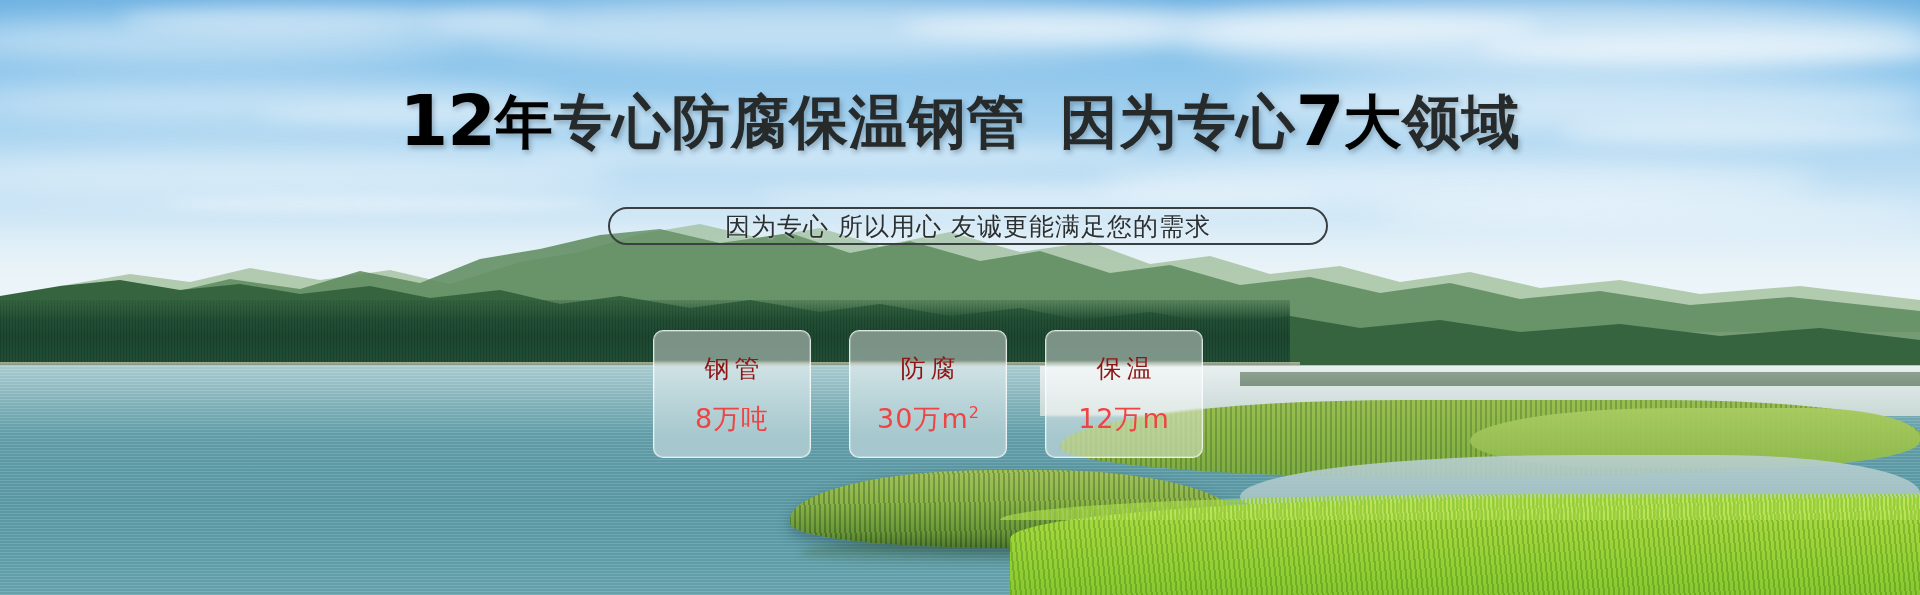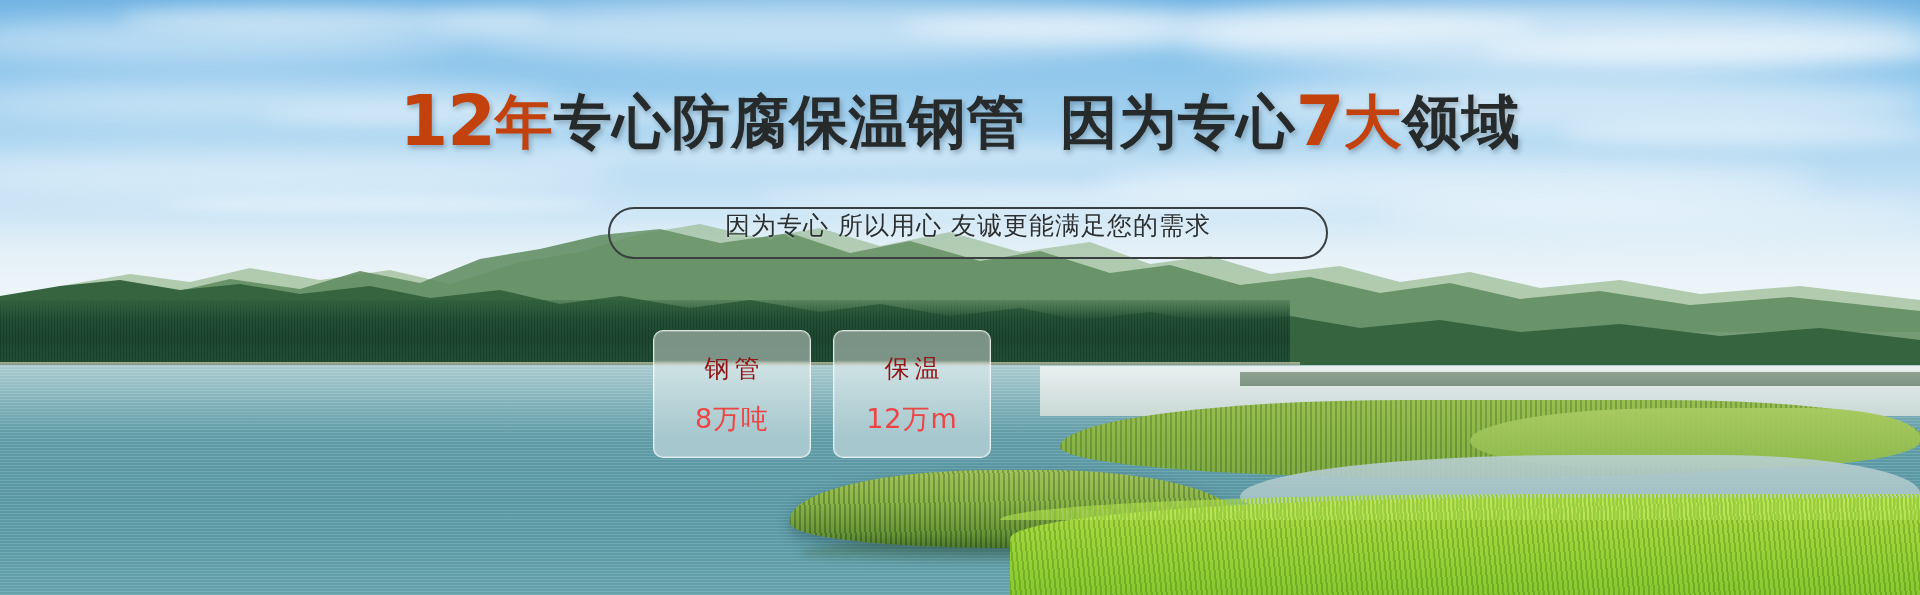--- a/index.html
+++ b/index.html
@@ -166,51 +166,51 @@
     text-align:center;
     font-size:58px;
     font-weight:700;
     letter-spacing:1px;
     line-height:1;
     white-space:nowrap;
     text-shadow:2px 3px 5px rgba(30,45,60,.30);
     pointer-events:none;
   }
   .hl-dark{color:#262a2b;text-align:right;}
-  .hl-red{color:#c2410c;}
+  .hl-red{color:#000000;}
   .hl-num{
     font-size:70px;
     font-weight:700;
     letter-spacing:-1px;
     vertical-align:-3px;
   }
   .hl-gap{display:inline-block;width:34px;}
 
   
   .pill{
     position:absolute;left:608px;top:207px;
-    width:720px;height:52px;
+    width:720px;height:38px;
     border:2px solid #3a3f42;
     border-radius:26px;
-    display:flex;justify-content:center;
+    display:flex;align-items:center;justify-content:center;
     background:rgba(255,255,255,.06);
   }
   .pill-text{
     font-size:25px;
     color:#2b3032;
     letter-spacing:1px;
     white-space:nowrap;
     text-shadow:0 1px 2px rgba(255,255,255,.45);
   }
 
   
   .cards{
     position:absolute;left:653px;top:330px;
     display:flex;
-    gap:22px;
+    gap:38px;
   }
   .card{
     width:158px;height:128px;
     border-radius:10px;
     background:rgba(255,255,255,.42);
     border:1px solid rgba(255,255,255,.75);
     box-shadow:0 0 0 1px rgba(255,255,255,.25) inset;
     display:flex;flex-direction:column;
     align-items:center;justify-content:center;
     gap:16px;
@@ -316,20 +316,26 @@
 
   <div class="cards">
 
     <div class="card">
       <div class="card-label">钢管</div>
       <div class="card-value">
         <span>8万吨</span>
       </div>
     </div>
 
+    <div class="card">
+      <div class="card-label">防腐</div>
+      <div class="card-value">
+        <span>30万m</span><span class="sup">2</span>
+      </div>
+    </div>
 
     <div class="card">
       <div class="card-label">保温</div>
       <div class="card-value">
         <span>12万m</span>
       </div>
     </div>
 
   </div>
 

